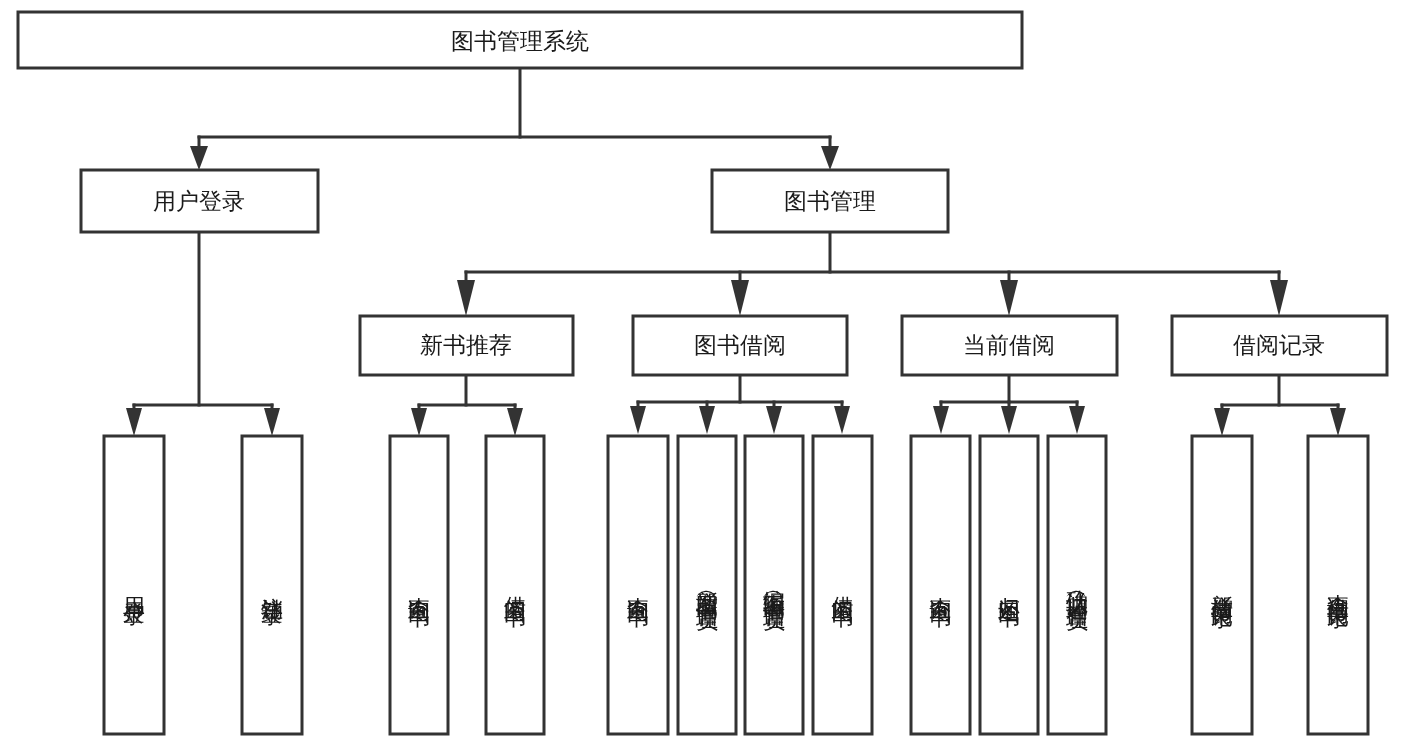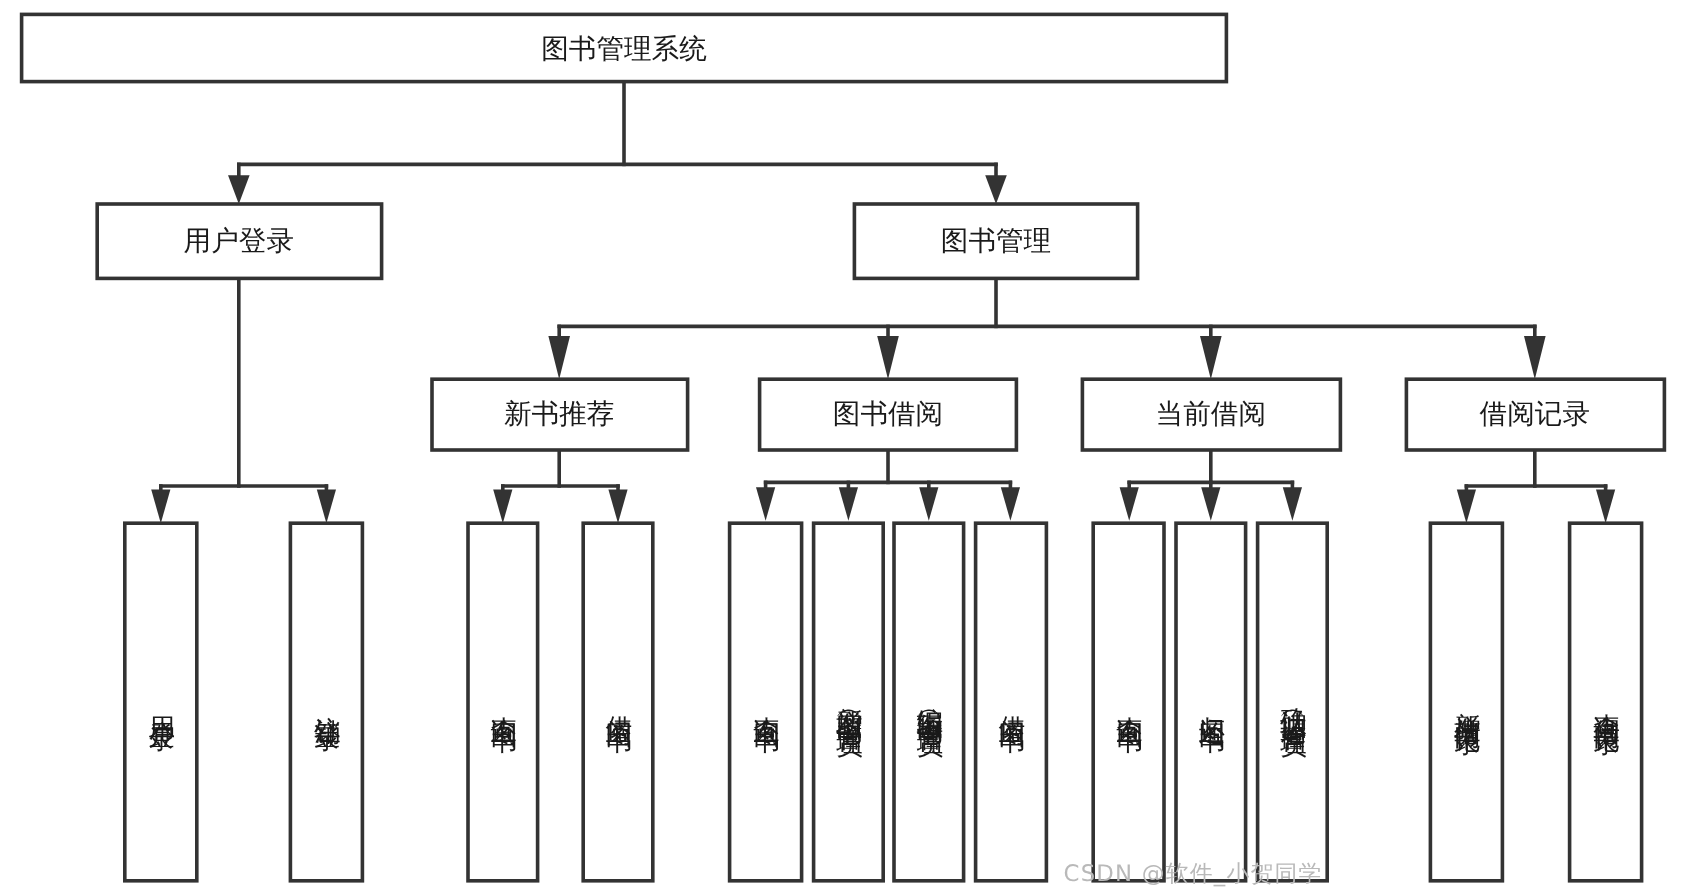--- a/index.html
+++ b/index.html
@@ -298,15 +298,14 @@
       <rect class="node-box" x="1308" y="436" width="60" height="298"></rect>
       <foreignObject x="1308" y="436" width="60" height="298">
         <div xmlns="http://www.w3.org/1999/xhtml" class="vlabel-wrap">
           <span class="vlabel">查询借阅记录</span>
         </div>
       </foreignObject>
     </g>
 
   </svg>
 
-  <div class="watermark">CSDN @软件_小贺同学</div>
 
 </div>
 
 </body></html>

